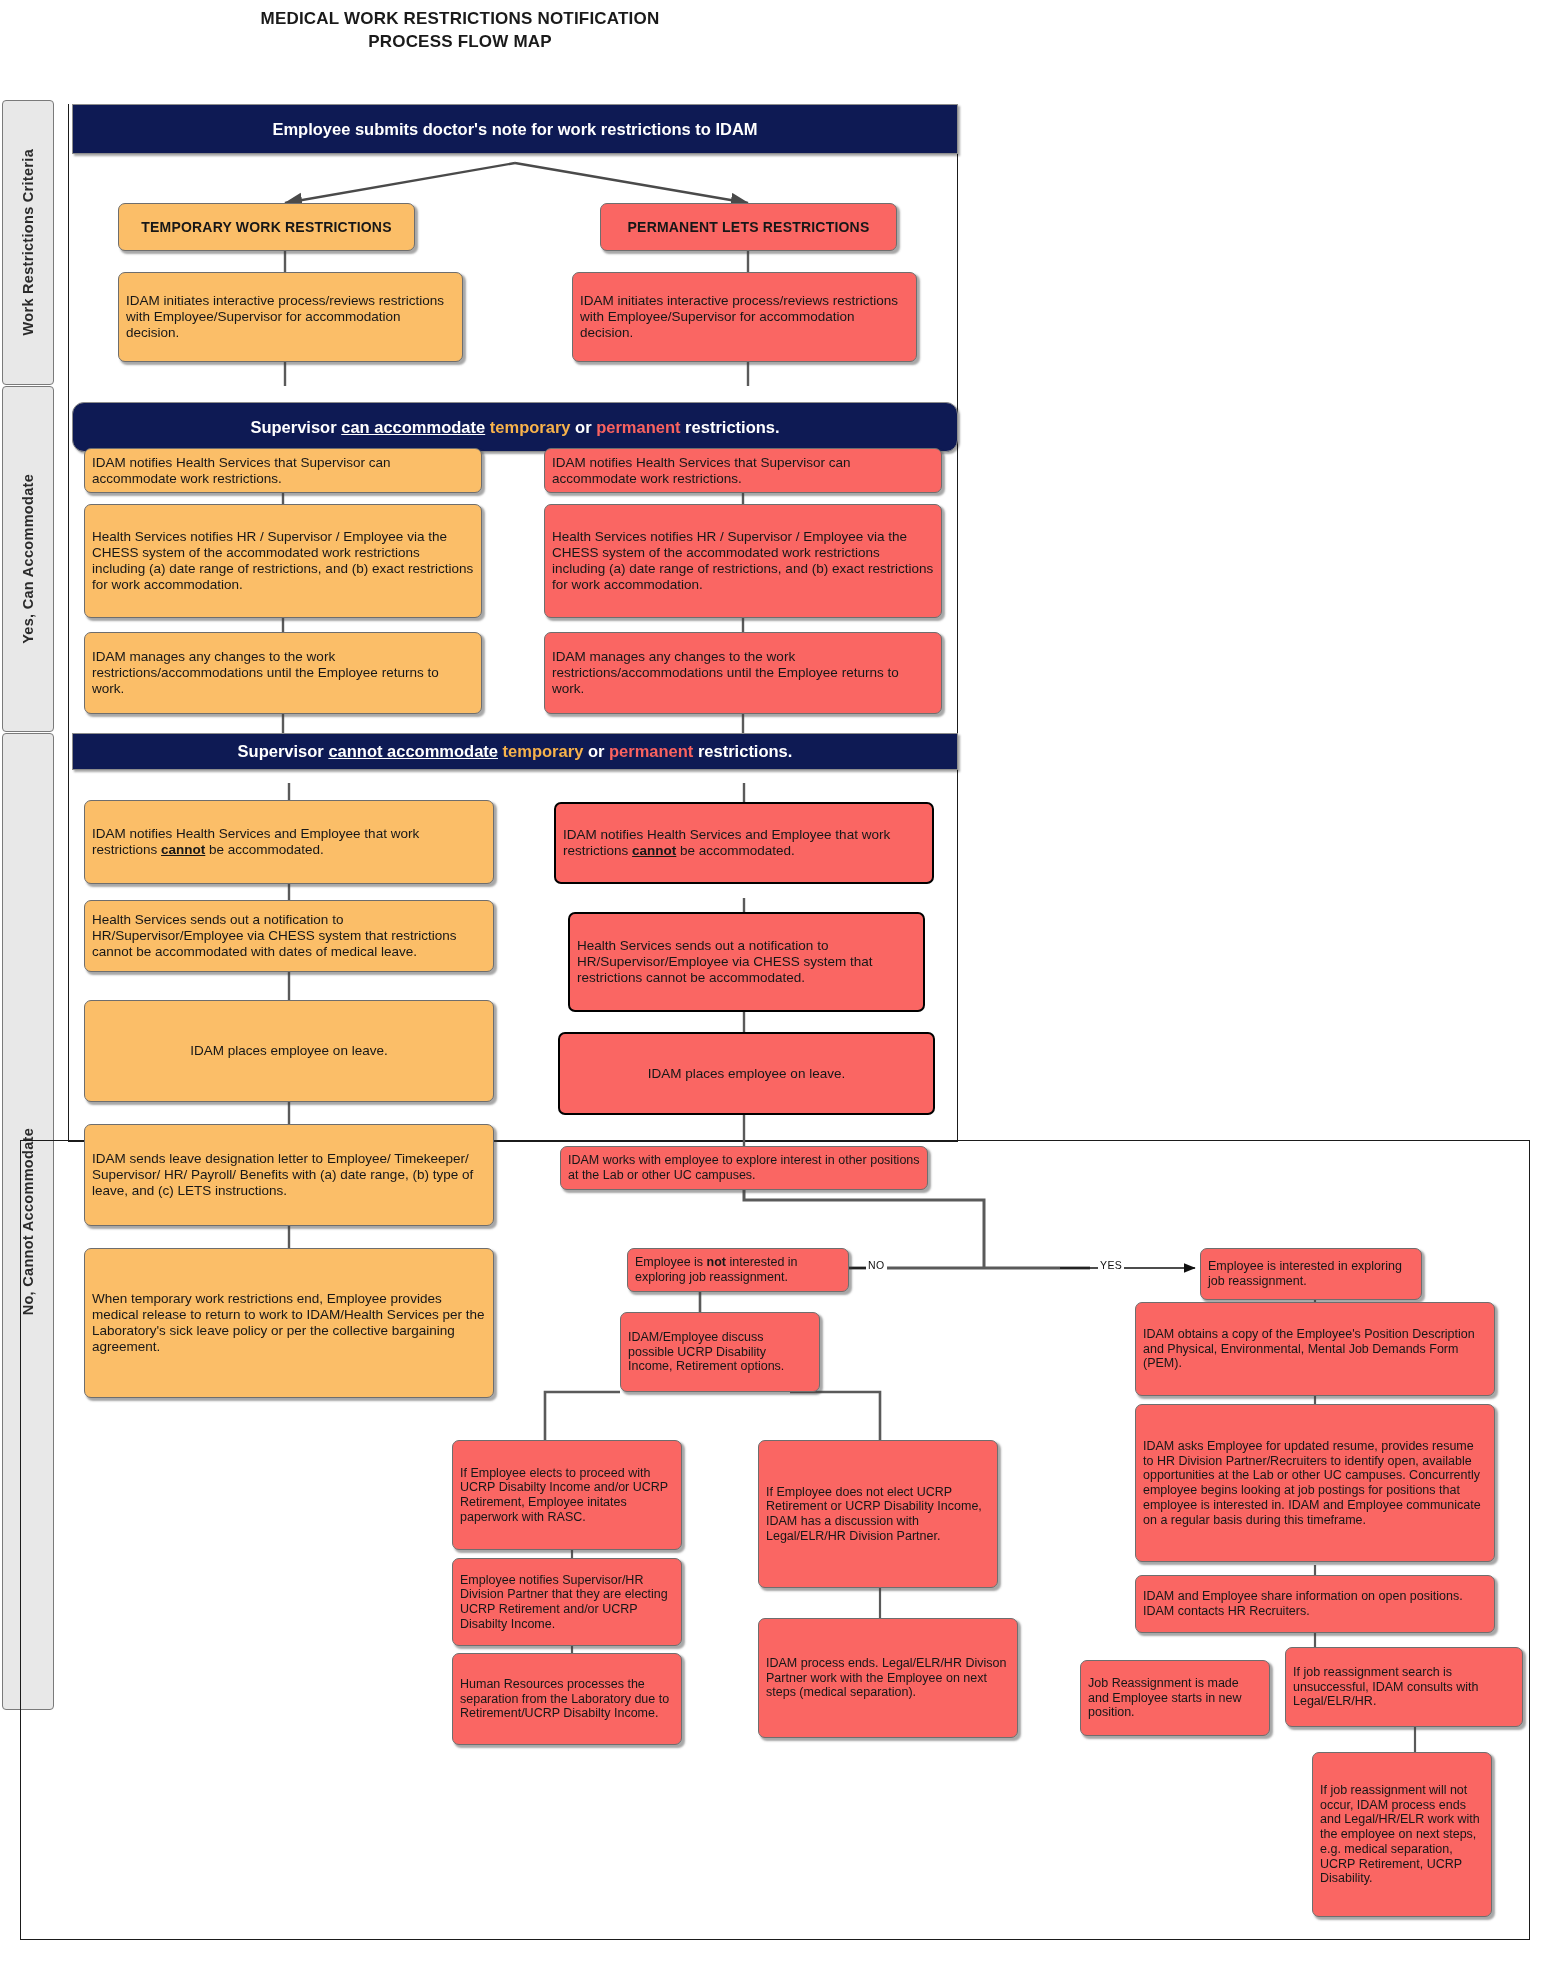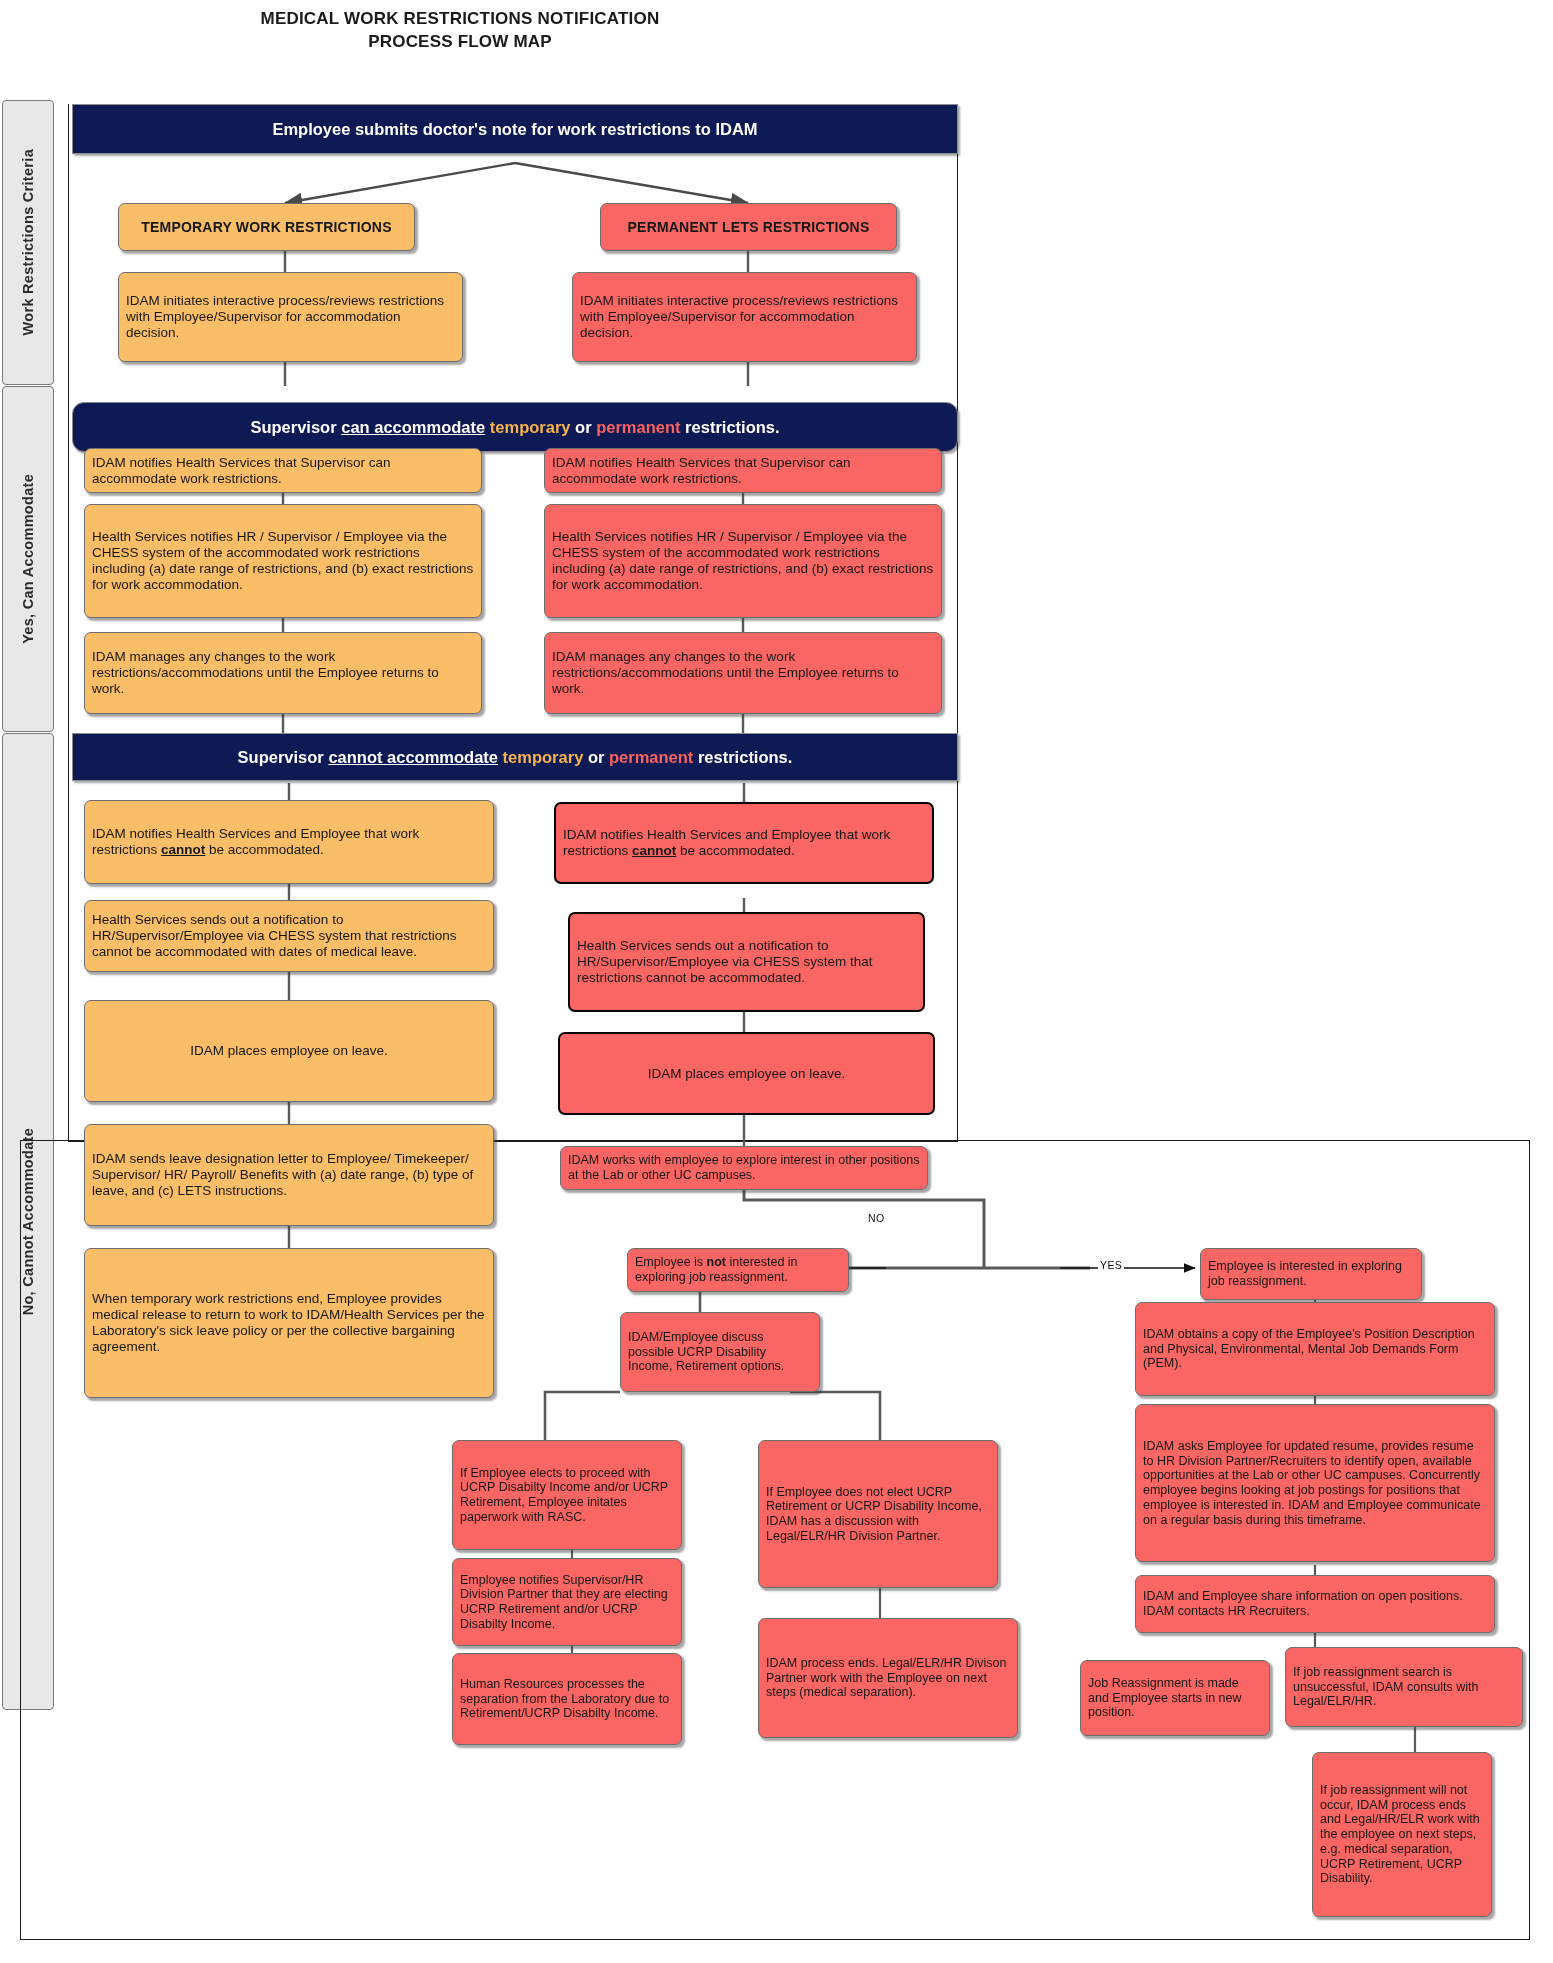--- a/index.html
+++ b/index.html
@@ -231,21 +231,21 @@
   <div class="box red" style="left:544px; top:448px; width:398px; height:45px;">
     <span>IDAM notifies Health Services that Supervisor can accommodate work restrictions.</span>
   </div>
   <div class="box red" style="left:544px; top:504px; width:398px; height:114px;">
     <span>Health Services notifies HR / Supervisor / Employee via the CHESS system of the accommodated work restrictions including (a) date range of restrictions, and (b) exact restrictions for work accommodation.</span>
   </div>
   <div class="box red" style="left:544px; top:632px; width:398px; height:82px;">
     <span>IDAM manages any changes to the work restrictions/accommodations until the Employee returns to work.</span>
   </div>
 
-  <div class="banner" style="left:72px; top:733px; width:886px; height:48px;">
+  <div class="banner" style="left:72px; top:733px; width:886px; height:37px;">
     <span>
       <span>Supervisor </span><span class="u">cannot accommodate</span><span> </span><span class="temp">temporary</span><span> or </span><span class="perm">permanent</span><span> restrictions.</span>
     </span>
   </div>
 
   <div class="box orange" style="left:84px; top:800px; width:410px; height:84px;">
     <span>
       <span>IDAM notifies Health Services and Employee that work restrictions </span><b class="u">cannot</b><span> be accommodated.</span>
     </span>
   </div>
@@ -271,21 +271,21 @@
     <span>Health Services sends out a notification to HR/Supervisor/Employee via CHESS system that restrictions cannot be accommodated.</span>
   </div>
   <div class="box red hard" style="left:558px; top:1032px; width:377px; height:83px;">
     <span>IDAM places employee on leave.</span>
   </div>
 
   <div class="box red sm" style="left:560px; top:1146px; width:368px; height:44px;">
     <span>IDAM works with employee to explore interest in other positions at the Lab or other UC campuses.</span>
   </div>
 
-  <div class="edge-label" style="left:866px; top:1212px;">NO</div>
+  <div class="edge-label" style="left:866px; top:1259px;">NO</div>
   <div class="edge-label" style="left:1098px; top:1259px;">YES</div>
 
   <div class="box red sm" style="left:627px; top:1248px; width:222px; height:44px;">
     <span>
       <span>Employee is </span><b>not</b><span> interested in exploring job reassignment.</span>
     </span>
   </div>
   <div class="box red sm" style="left:1200px; top:1248px; width:222px; height:52px;">
     <span>Employee is interested in exploring job reassignment.</span>
   </div>

